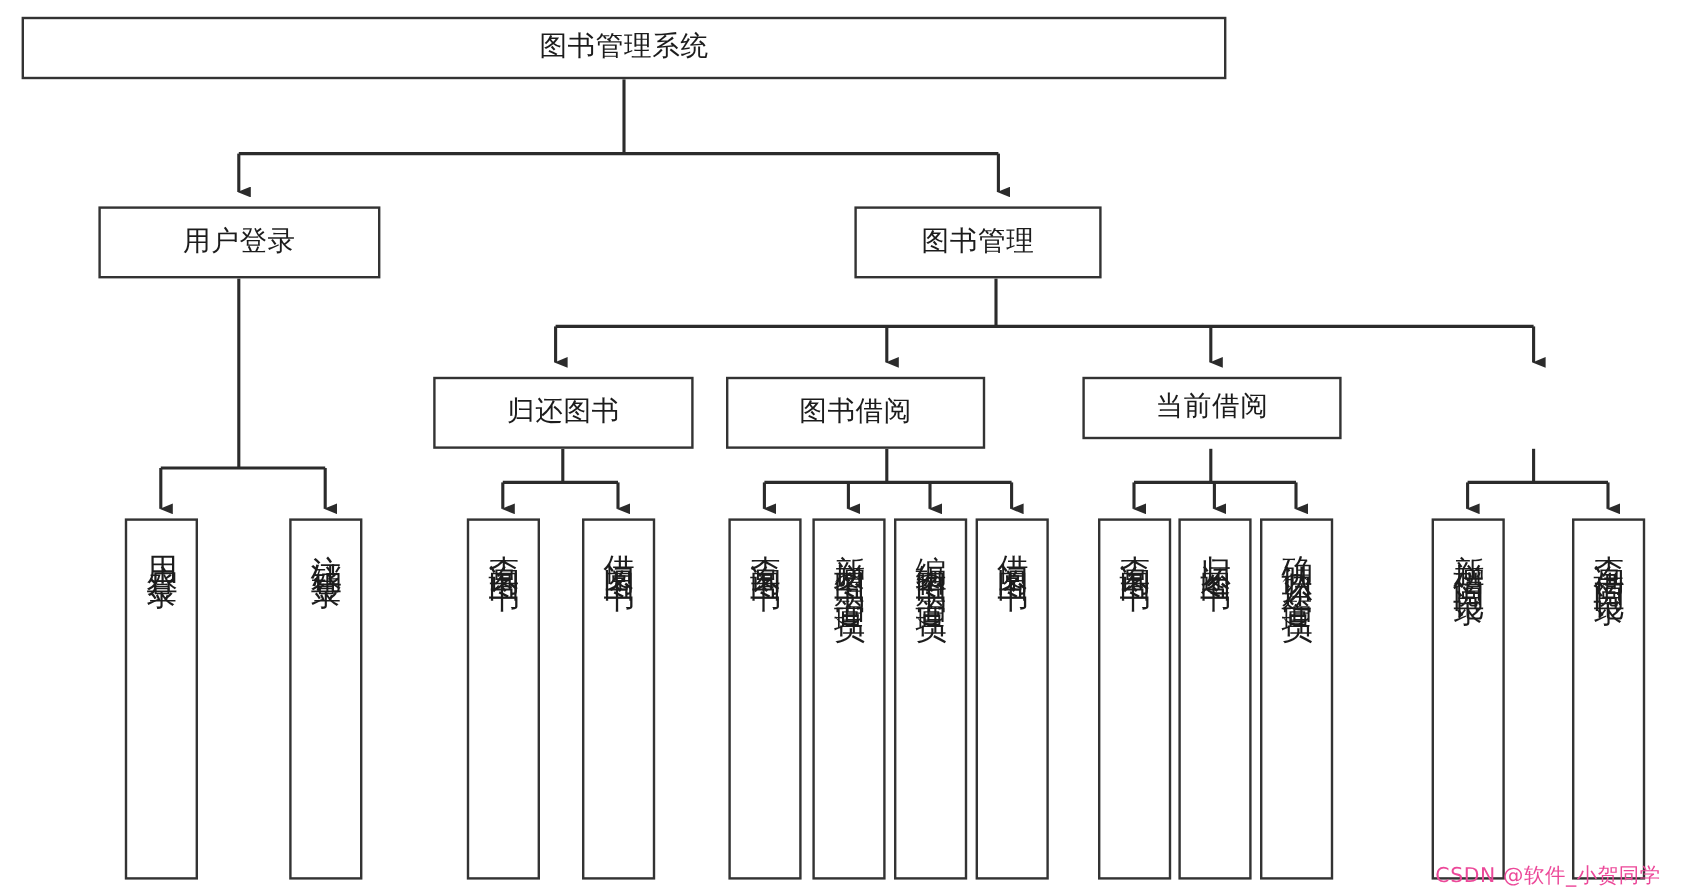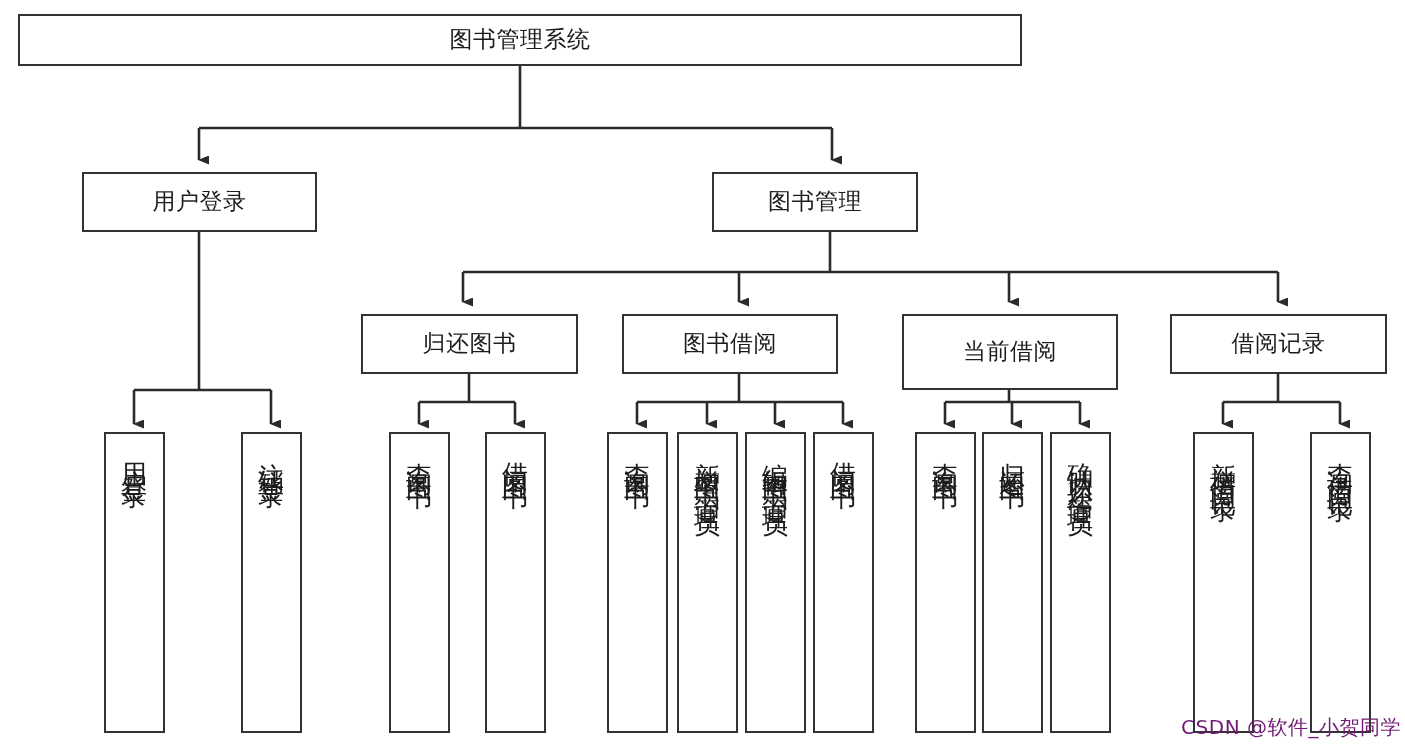--- a/index.html
+++ b/index.html
@@ -56,24 +56,24 @@
   }
   .node.vert .label {
     writing-mode: vertical-rl;
     text-orientation: upright;
     font-size: 26px;
     letter-spacing: 7px;
     line-height: 1;
   }
   #watermark {
     position: absolute;
-    right: 4px;
+    right: 21px;
     bottom: 6px;
-    font-size: 20px;
-    color: #701a75;
+    font-size: 17px;
+    color: #ec4899;
     letter-spacing: 0.5px;
     white-space: nowrap;
     user-select: none;
   }
 </style>
 </head>
 <body>
 
 <div id="diagram">
 
@@ -134,28 +134,25 @@
   <div class="node horiz" style="left:82px; top:172px; width:235px; height:60px;">
     <span class="label">用户登录</span>
   </div>
   <div class="node horiz" style="left:712px; top:172px; width:206px; height:60px;">
     <span class="label">图书管理</span>
   </div>
 
   <div class="node horiz" style="left:361px; top:314px; width:217px; height:60px;">
     <span class="label">归还图书</span>
   </div>
-  <div class="node horiz" style="left:622px; top:314px; width:216px; height:60px;">
+  <div class="node horiz" style="left:605px; top:314px; width:216px; height:60px;">
     <span class="label">图书借阅</span>
   </div>
-  <div class="node horiz" style="left:902px; top:314px; width:216px; height:76px;">
+  <div class="node horiz" style="left:902px; top:314px; width:216px; height:52px;">
     <span class="label">当前借阅</span>
-  </div>
-  <div class="node horiz" style="left:1170px; top:314px; width:217px; height:60px;">
-    <span class="label">借阅记录</span>
   </div>
 
   <div class="node vert" style="left:104px; top:432px; width:61px; height:301px;">
     <span class="label">用户登录</span>
   </div>
   <div class="node vert" style="left:241px; top:432px; width:61px; height:301px;">
     <span class="label">注销登录</span>
   </div>
 
   <div class="node vert" style="left:389px; top:432px; width:61px; height:301px;">

